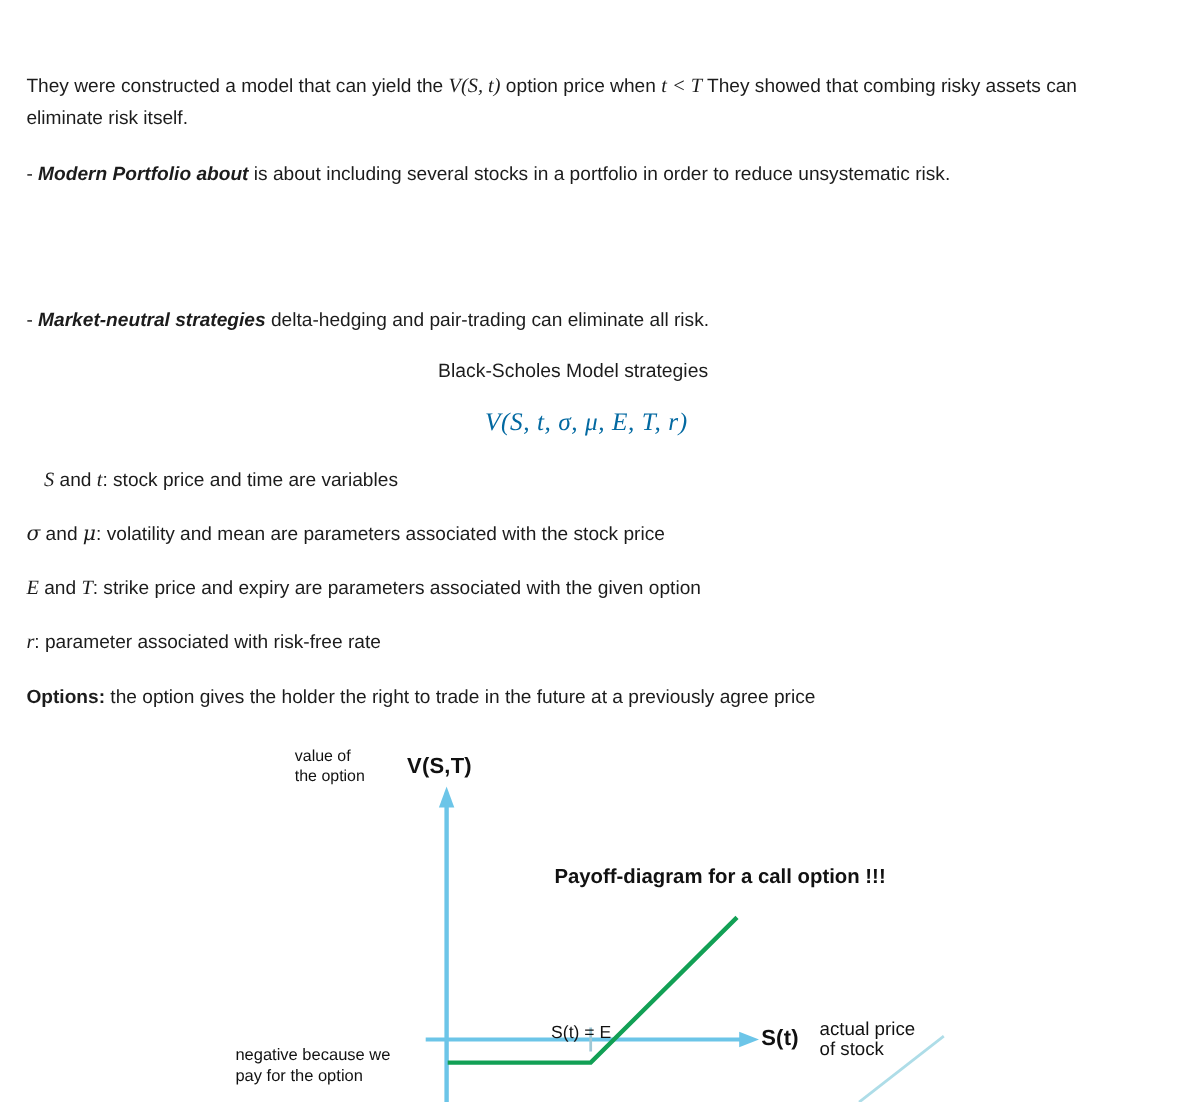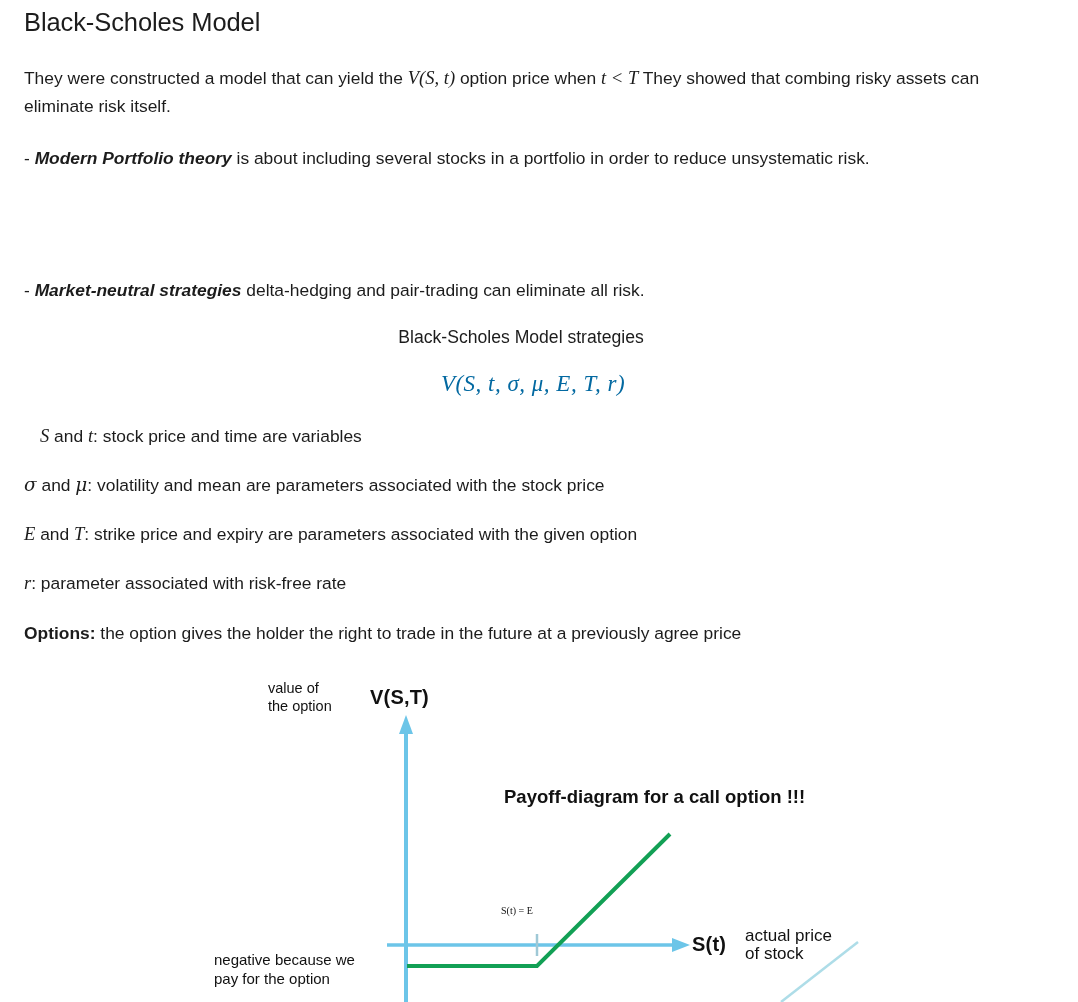--- a/index.html
+++ b/index.html
@@ -124,24 +124,23 @@
     font-size: 20px;
     font-weight: 700;
     letter-spacing: 0.2px;
   }
   .lbl-payoff {
     left: 504px; top: 786px;
     font-size: 18.5px;
     font-weight: 700;
   }
   .lbl-ste {
-    left: 501px; top: 905px;
-    font-size: 10px;
-    font-weight: 400;
-    font-family: Liberation Serif, serif;
+    left: 501px; top: 931px;
+    font-size: 16px;
+    font-weight: 400;
   }
   .lbl-negative {
     left: 214px; top: 950px;
     font-size: 15px;
     line-height: 19px;
     font-weight: 400;
   }
   .lbl-st {
     left: 692px; top: 933px;
     font-size: 20px;
@@ -153,25 +152,24 @@
     font-size: 17px;
     line-height: 18px;
     font-weight: 400;
   }
 </style>
 </head>
 <body>
 
 <div class="page">
 
-  <div class="doc-title">Black-Scholes Model</div>
 
   <div class="para p-intro"><span>They were constructed a model that can yield the </span><span class="math">V(S, t)</span><span> option price when </span><span class="math">t &lt; T</span><span> They showed that combing risky assets can eliminate risk itself.</span></div>
 
-  <div class="para p-mpt"><span>- </span><span class="bold-italic">Modern Portfolio theory</span><span> is about including several stocks in a portfolio in order to reduce unsystematic risk.</span></div>
+  <div class="para p-mpt"><span>- </span><span class="bold-italic">Modern Portfolio about</span><span> is about including several stocks in a portfolio in order to reduce unsystematic risk.</span></div>
 
 
   <div class="para p-mns"><span>- </span><span class="bold-italic">Market-neutral strategies</span><span> delta-hedging and pair-trading can eliminate all risk.</span></div>
 
   <div class="section-head">Black-Scholes Model strategies</div>
 
   <div class="formula">V(S, t, σ, μ, E, T, r)</div>
 
   <div class="para p-s"><span class="math">S</span><span> and </span><span class="math">t</span><span>: stock price and time are variables</span></div>
 

